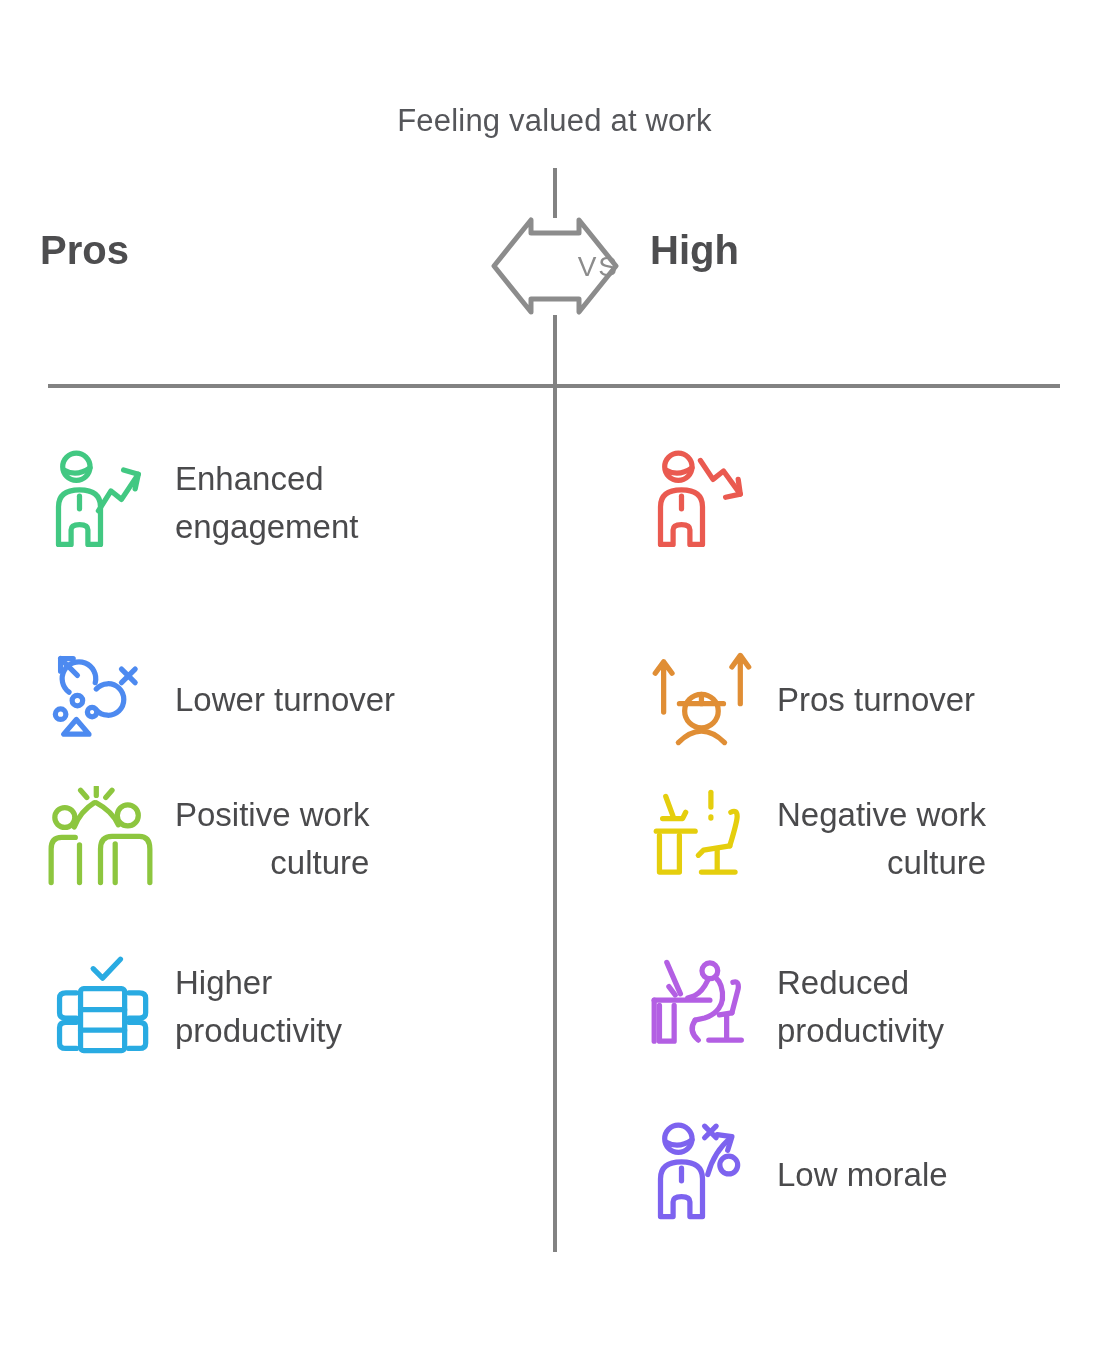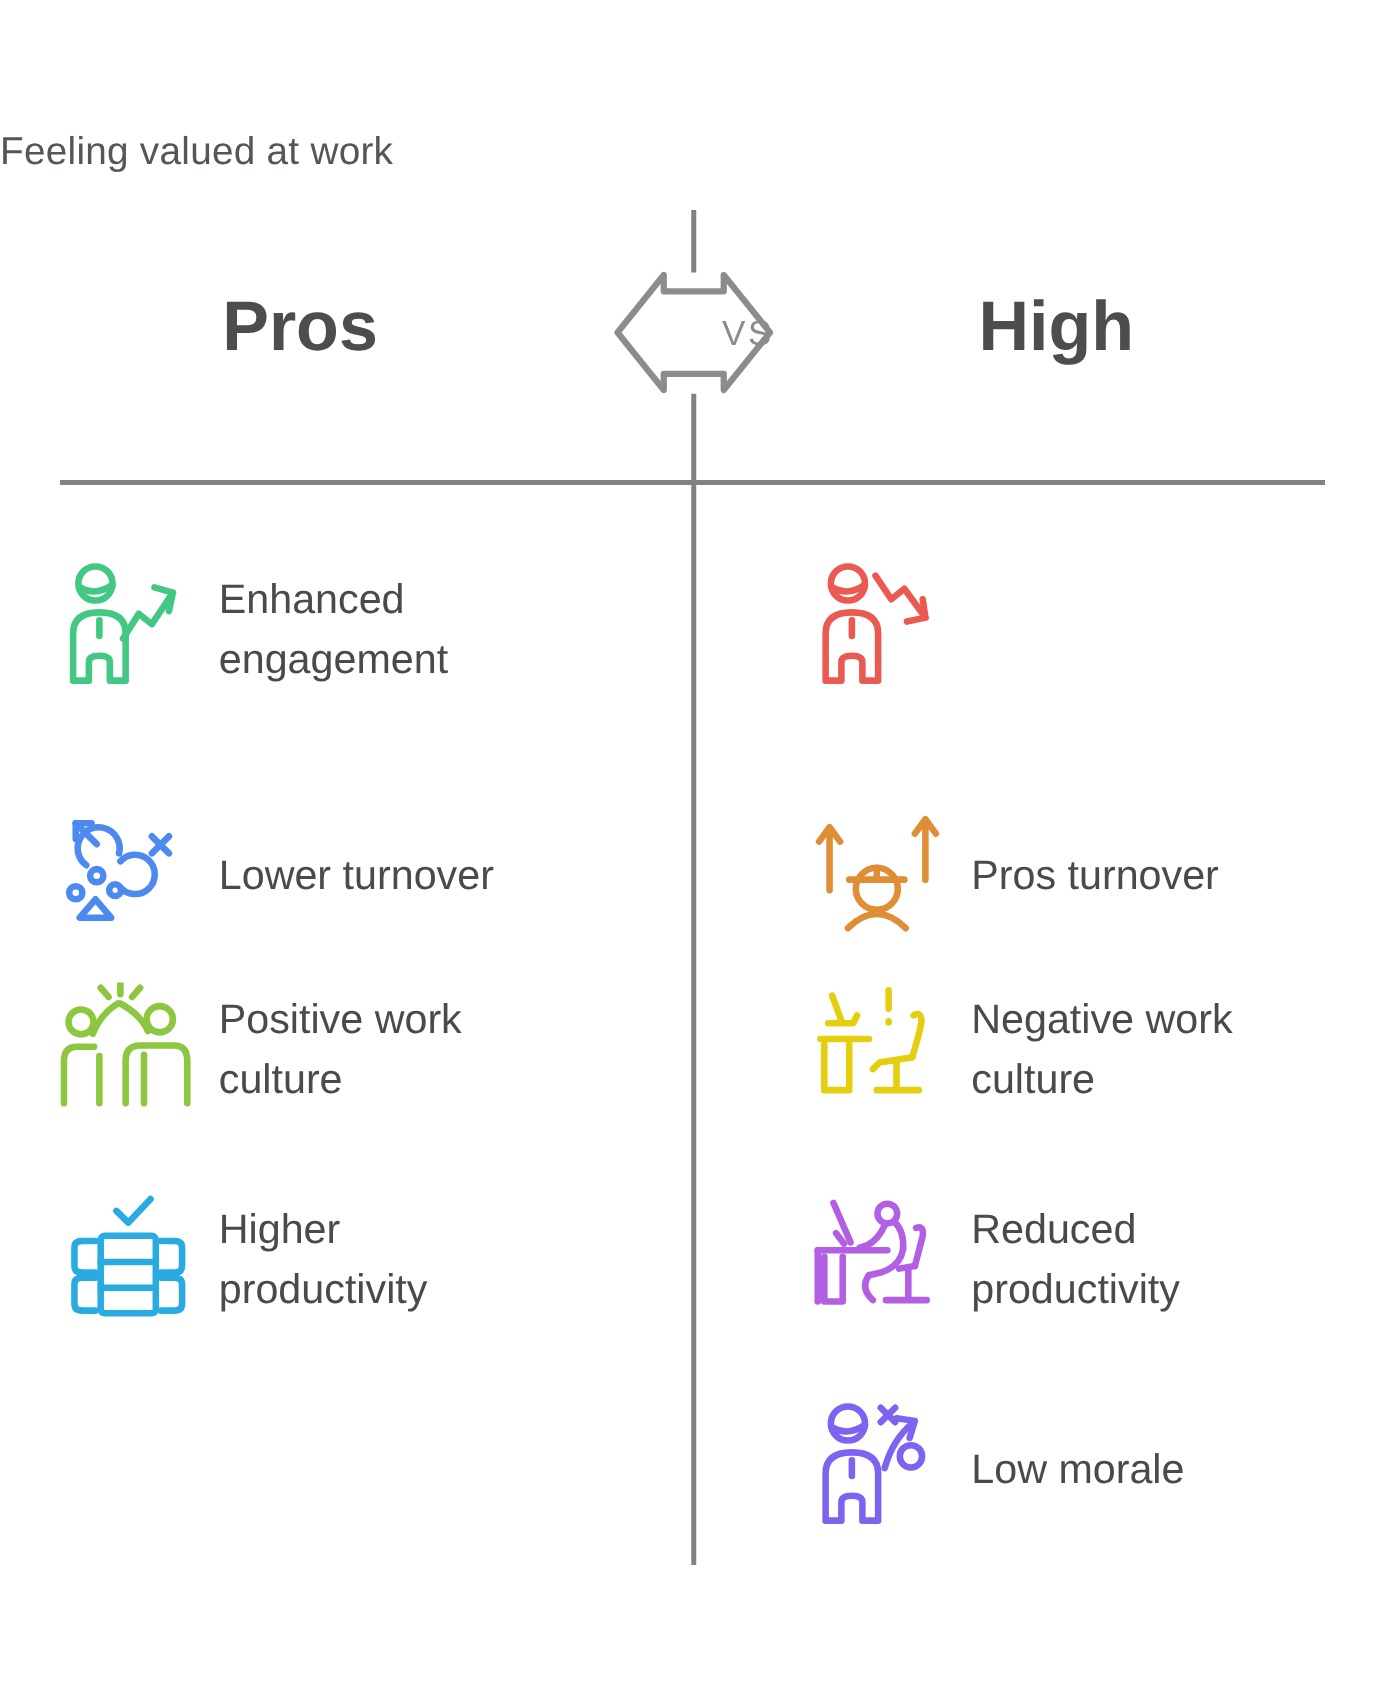--- a/index.html
+++ b/index.html
@@ -1,42 +1,42 @@
 <!DOCTYPE html>
 <html><head>
 <meta charset="utf-8">
 <style>
   html,body { margin:0; padding:0; background:#ffffff; }
   .canvas {
     position:relative; width:1109px; height:1348px; background:#ffffff;
     font-family:"Liberation Sans", sans-serif; overflow:hidden;
   }
   .title {
-    position:absolute; top:103px; left:0; width:1109px; text-align:left;
+    position:absolute; top:103px; left:0; width:1109px; text-align:center;
     font-size:31px; color:#55565A; letter-spacing:0.2px;
   }
   .conn-top { position:absolute; left:553px; top:168px; width:4px; height:50px; background:#828282; }
   .vs-svg  { position:absolute; left:491px; top:217px; width:128px; height:98px; }
   .vs-text {
     position:absolute; left:491px; top:251px; width:128px; text-align:right;
     font-size:28px; color:#8C8C8C; letter-spacing:2px;
   }
-  .hdr { position:absolute; top:228px; font-size:56px; font-weight:bold; color:#4D4D4F; text-align:center; }
+  .hdr { position:absolute; top:228px; font-size:40px; font-weight:bold; color:#4D4D4F; }
   .hdr.pros { left:40px;  width:400px; }
   .hdr.cons { left:650px; width:390px; }
   .hline { position:absolute; left:48px; top:384px; width:1012px; height:4px; background:#828282; }
   .vline { position:absolute; left:553px; top:315px; width:4px; height:937px; background:#828282; }
   .row { position:absolute; display:flex; align-items:center; gap:22px; width:470px; }
   .row.left  { left:48px;  }
   .row.right { left:650px; }
   .row svg { width:105px; height:105px; flex:none; }
   .row .label {
     font-size:33px; color:#4A4A4C; line-height:1.45; white-space:pre-line;
   }
-  .r0 { top:450px; } .r1 { top:647px; } .r2 { top:786px; } .r3 { top:954px; } .r4 { top:1122px; }
+  .r0 { top:450px; } .r1 { top:647px; } .r2 { top:786px;text-align:right; } .r3 { top:954px; } .r4 { top:1122px; }
 </style>
 </head>
 <body>
 
 <div class="canvas">
 
   <div class="title">Feeling valued at work</div>
 
   <div class="conn-top"></div>
 

